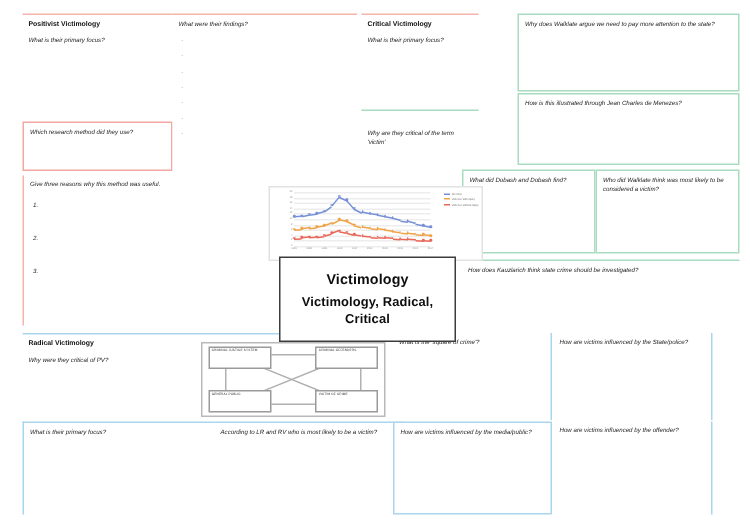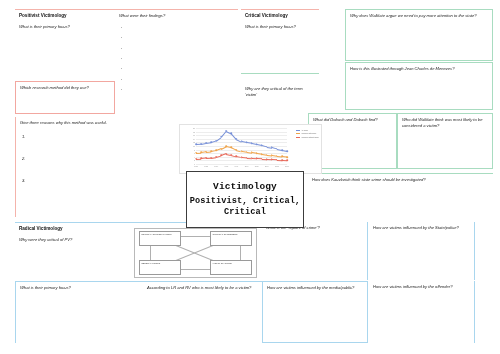--- a/index.html
+++ b/index.html
@@ -25,21 +25,21 @@
 
   .bullets{margin:0;padding:0;list-style:none;}
   .bullets li{font-size:3.4px;color:#555;margin:0 0 6.4px 2px;}
 
   .nums{margin:0;padding:0;list-style:none;}
   .nums li{font-style:italic;font-size:4.1px;color:#1c1c1c;margin:0 0 17px 2px;}
 
   
   #title-card{position:absolute;left:186px;top:171px;width:116px;height:55px;
     border:0.8px solid #3c3c3c;background:#fff;display:flex;flex-direction:column;
-    align-items:center;justify-content:center;gap:4px;z-index:6;font-family:Liberation Mono, monospace;}
+    align-items:center;justify-content:center;gap:4px;z-index:6;}
   #title-card div{font-weight:bold;text-align:center;color:#0d0d0d;letter-spacing:.1px;}
   .t1{font-size:9.5px;}
   .t2{font-size:8.6px;line-height:1.25;}
 
   
   #soc{position:absolute;left:134px;top:228px;width:121px;height:48px;z-index:5;background:#fff;
        border:0.6px solid #b9b9b9;}
   #soc .node{position:absolute;box-sizing:border-box;border:0.6px solid #9a9a9a;background:#fff;
        font-size:2.1px;line-height:1.3;color:#333;padding:1.5px;letter-spacing:.1px;}
   #soc .ln{position:absolute;background:#b0b0b0;}
@@ -271,21 +271,21 @@
       </div>
     <div class="legend" id="clegend">
         <div><span class="sw" style="background: rgb(119, 144, 216);"></span><span>All crime</span></div>
         <div><span class="sw" style="background: rgb(240, 164, 74);"></span><span>Violence with injury</span></div>
         <div><span class="sw" style="background: rgb(232, 105, 90);"></span><span>Violence without injury</span></div>
       </div>
   </div>
 
   <div id="title-card">
     <div class="t1">Victimology</div>
-    <div class="t2">Positivist, Critical, Critical</div>
+    <div class="t2">Victimology, Radical, Critical</div>
   </div>
 
   <div id="soc">
     <div class="ln" style="left:12%;top:25%;width:1px;height:50%;"></div>
     <div class="ln" style="right:12%;top:25%;width:1px;height:50%;"></div>
     <div class="ln" style="left:30%;top:15%;width:40%;height:1px;"></div>
     <div class="ln" style="left:30%;bottom:15%;width:40%;height:1px;"></div>
     <div class="ln" style="left:26%;top:26%;width:56%;height:1px;transform:rotate(22deg);transform-origin:0 50%;"></div>
     <div class="ln" style="left:26%;bottom:26%;width:56%;height:1px;transform:rotate(-22deg);transform-origin:0 50%;"></div>
     <div class="node" style="left:3%;top:4%;width:35%;height:32%;">CRIMINAL JUSTICE SYSTEM</div>

